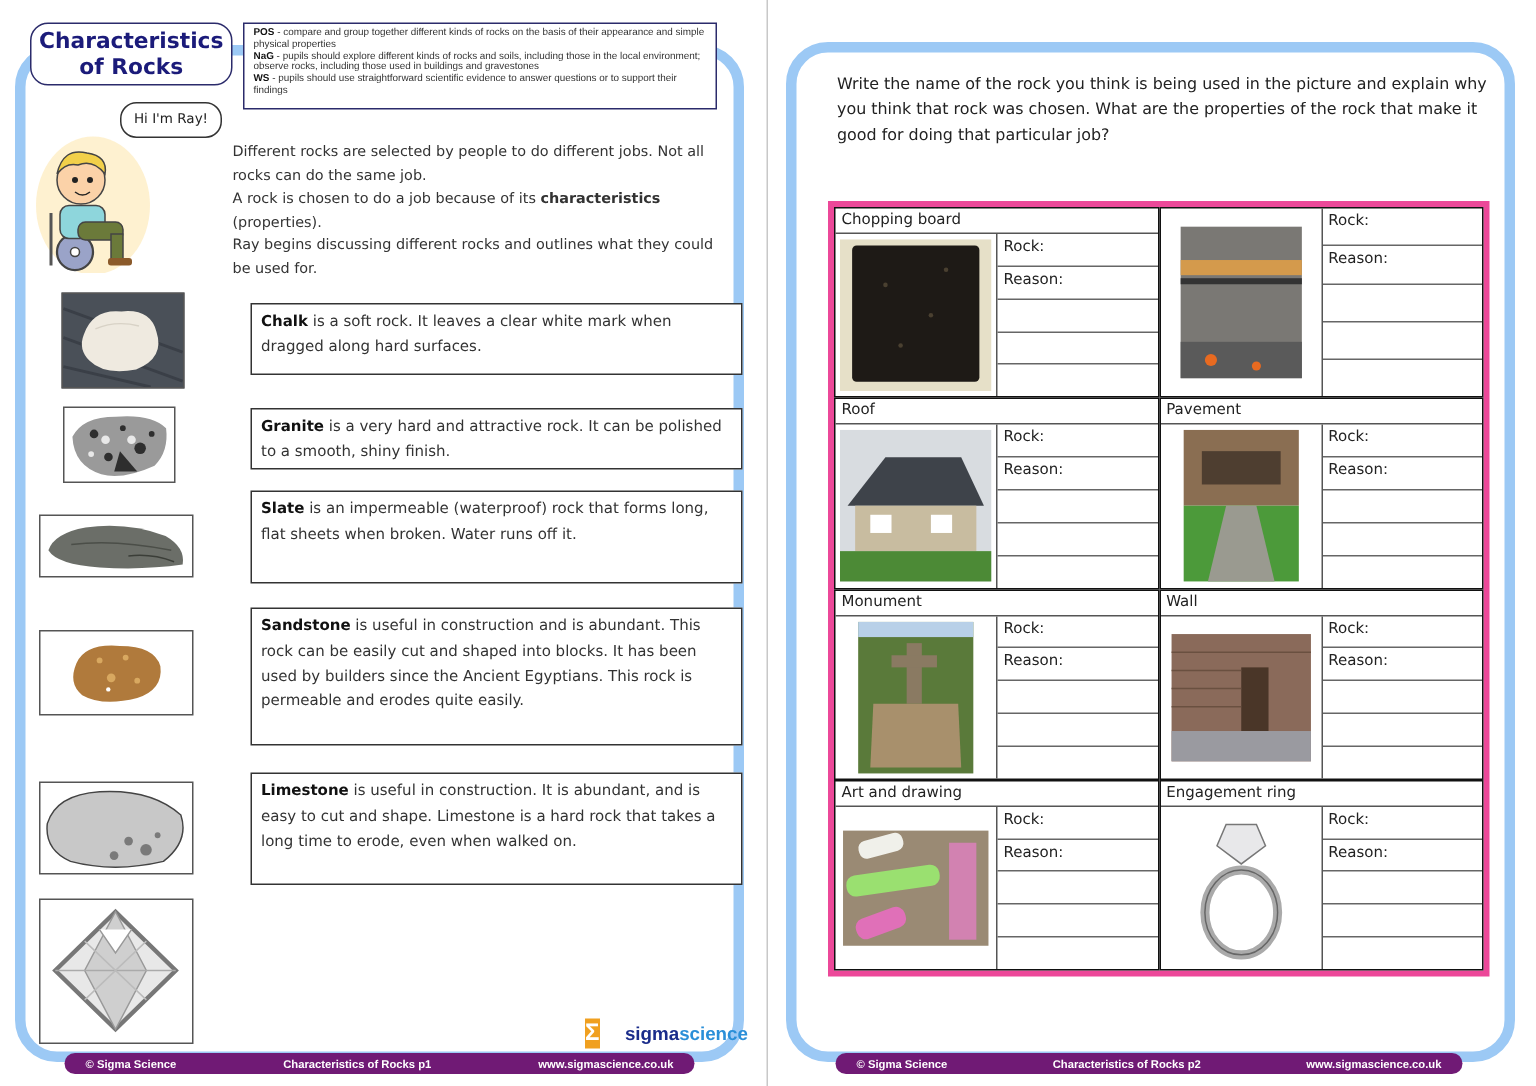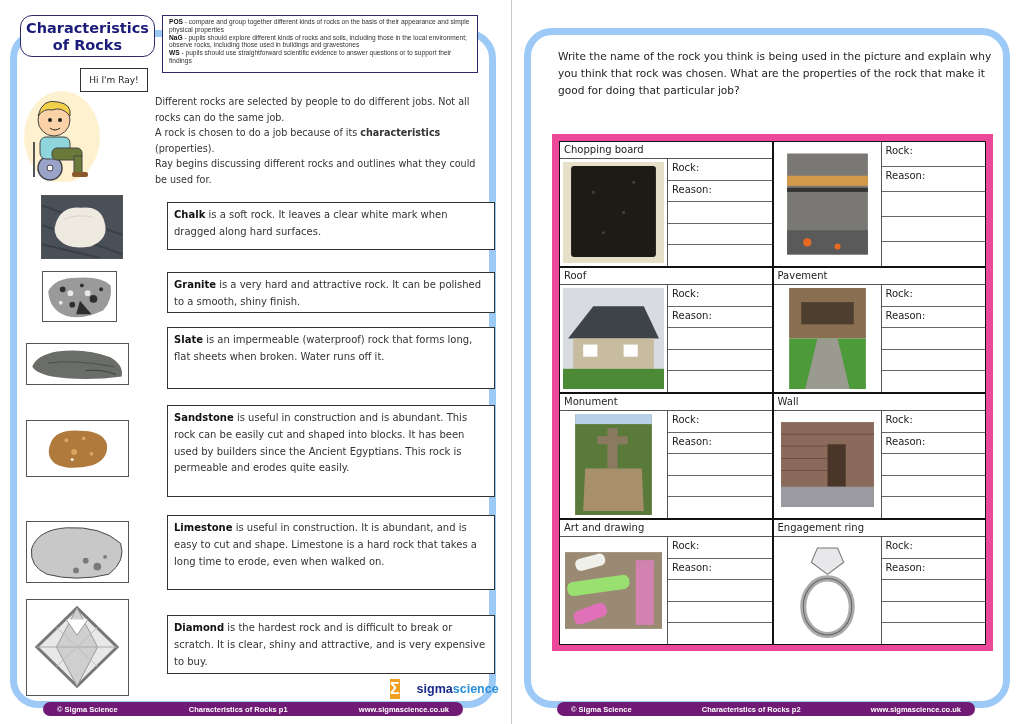--- a/index.html
+++ b/index.html
@@ -34,21 +34,21 @@
     font-family: "DejaVu Sans", sans-serif;
   }
   .curriculum-box {
     position: absolute; left: 162px; top: 15px; width: 316px; height: 58px; background: #fff;
     border: 1.5px solid #2b2b6b; font-size: 6.6px; line-height: 7.8px; padding: 2px 6px;
     font-family: "Liberation Sans", sans-serif; color: #333;
   }
   .curriculum-box b { color: #111; }
   .speech {
     position: absolute; left: 80px; top: 68px; width: 68px; height: 24px; background: #fff;
-    border: 1px solid #333; border-radius: 0; font-size: 9px; text-align: center; line-height: 22px;
+    border: 1px solid #333; border-radius: 11px; font-size: 9px; text-align: center; line-height: 22px;
     font-family: "DejaVu Sans", sans-serif;
   }
   .ray { position: absolute; left: 22px; top: 82px; width: 80px; height: 100px; }
   .intro {
     position: absolute; left: 155px; top: 94px; width: 330px; font-size: 9.6px; line-height: 15.6px;
     font-family: "DejaVu Sans", sans-serif; color: #333;
   }
   .rock-img { position: absolute; border: 1px solid #555; background: #fff; overflow: hidden; }
   .rock-desc {
     position: absolute; left: 167px; width: 328px; border: 1.5px solid #333; background: #fff;
@@ -64,21 +64,21 @@
   .logo .word { font-family: "Liberation Sans", sans-serif; font-weight: bold; font-size: 12.5px; color: #1a2c8a; margin-left: 17px; }
   .logo .word span { color: #2a8fd8; }
 
   
   .instructions {
     position: absolute; left: 558px; top: 48px; width: 440px; font-size: 10.6px; line-height: 17px;
     color: #222; font-family: "DejaVu Sans", sans-serif;
   }
   .grid {
     position: absolute; left: 552px; top: 134px; width: 441px; height: 517px;
-    border: 7px solid #ec4899; display: grid; grid-template-columns: 1fr 1fr; grid-template-rows: repeat(4, 1fr);
+    border: 4px solid #ec4899; display: grid; grid-template-columns: 1fr 1fr; grid-template-rows: repeat(4, 1fr);
   }
   .cell { border: 1.5px solid #111; display: flex; flex-direction: column; }
   .cell-title { height: 17px; font-size: 10px; line-height: 16px; padding-left: 4px; border-bottom: 1px solid #555; font-family: "DejaVu Sans", sans-serif; }
   .cell-body { flex: 1; display: flex; }
   .cell-pic { width: 108px; border-right: 1px solid #555; display: flex; align-items: center; justify-content: center; padding: 3px; }
   .cell-lines { flex: 1; display: flex; flex-direction: column; }
   .line { flex: 1; border-bottom: 1px solid #666; font-size: 10px; padding-left: 4px; line-height: 18px; font-family: "DejaVu Sans", sans-serif; }
   .line:last-child { border-bottom: none; }
   .photo { width: 100%; height: 100%; }
 </style>
@@ -189,21 +189,20 @@
         <path d="M30 28 L72 68 M72 28 L30 68" stroke="#bbb"></path>
         <path d="M40 20 L51 36 L62 20" fill="#fff" stroke="#999"></path>
       </svg>
   </div>
 
   <div class="rock-desc" style="top:202px;height:48px;"><b>Chalk</b><span> is a soft rock. It leaves a clear white mark when dragged along hard surfaces.</span></div>
   <div class="rock-desc" style="top:272px;height:41px;"><b>Granite</b><span> is a very hard and attractive rock. It can be polished to a smooth, shiny finish.</span></div>
   <div class="rock-desc" style="top:405px;height:92px;"><b>Sandstone</b><span> is useful in construction and is abundant. This rock can be easily cut and shaped into blocks. It has been used by builders since the Ancient Egyptians. This rock is permeable and erodes quite easily.</span></div>
   <div class="rock-desc" style="top:327px;height:62px;"><b>Slate</b><span> is an impermeable (waterproof) rock that forms long, flat sheets when broken. Water runs off it.</span></div>
   <div class="rock-desc" style="top:515px;height:75px;"><b>Limestone</b><span> is useful in construction.  It is abundant, and is easy to cut and shape. Limestone is a hard rock that takes a long time to erode, even when walked on.</span></div>
-  <div class="rock-desc" style="top:615px;height:59px;"><b>Diamond</b><span> is the hardest rock and is difficult to break or scratch. It is clear, shiny and attractive, and is very expensive to buy.</span></div>
 
   <div class="logo">
     <div class="sigma">Σ</div>
     <div class="word"><span style="color:#1a2c8a">sigma</span><span>science</span></div>
   </div>
 
   <div class="footer-bar">
     <span>© Sigma Science</span>
     <span>Characteristics of Rocks p1</span>
     <span>www.sigmascience.co.uk</span>

